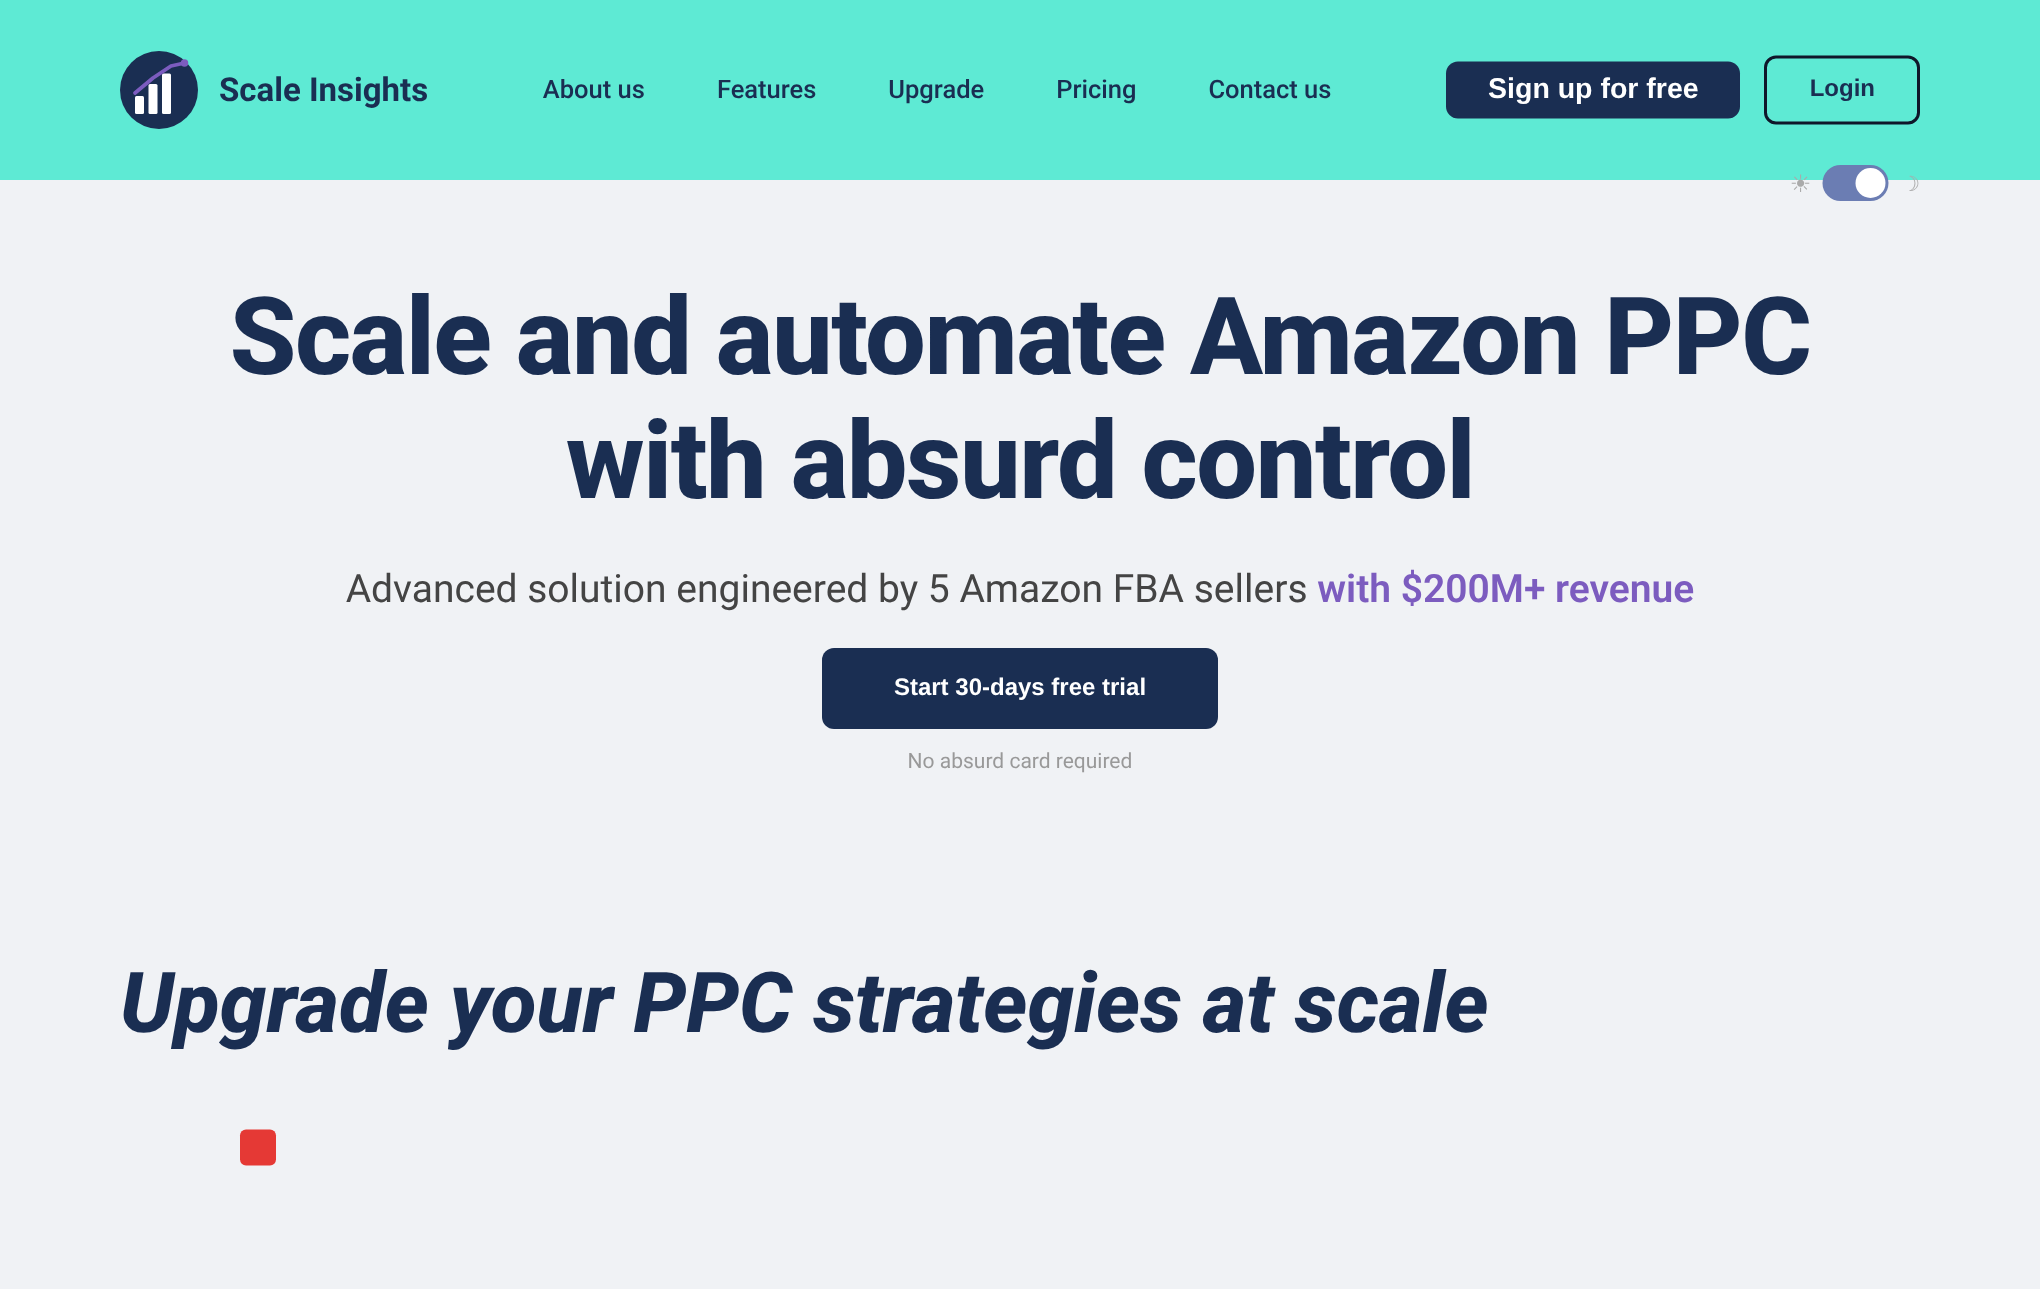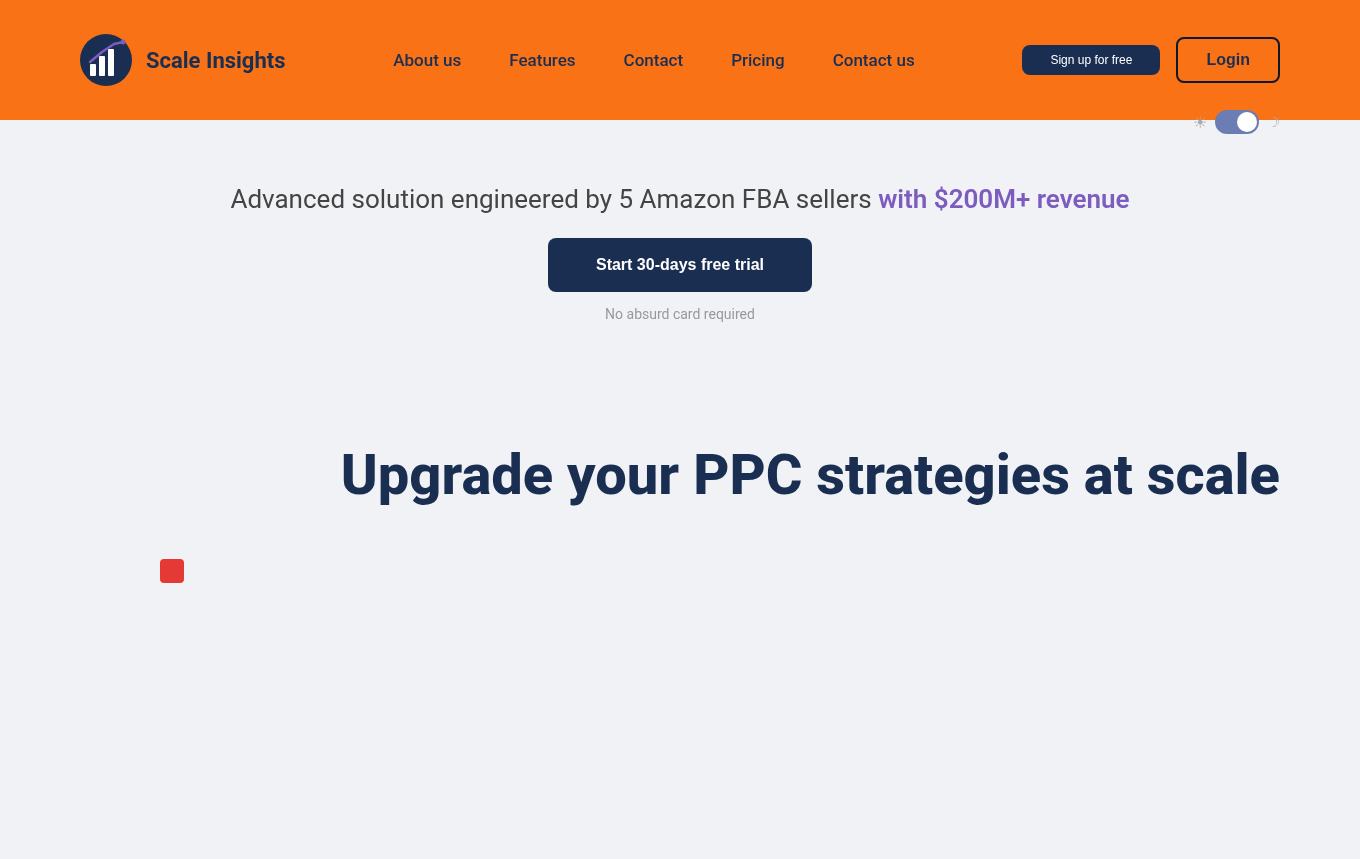--- a/index.html
+++ b/index.html
@@ -15,21 +15,21 @@
       width: 1360px;
     }
 
     
     .navbar {
       display: flex;
       align-items: center;
       justify-content: space-between;
       padding: 0 80px;
       height: 120px;
-      background-color: #f97316;
+      background-color: #5eead4;
     }
 
     .logo-area {
       display: flex;
       align-items: center;
       gap: 14px;
       text-decoration: none;
     }
 
     .logo-icon {
@@ -62,22 +62,22 @@
       align-items: center;
       gap: 16px;
     }
 
     .btn-signup {
       background-color: #1a2e52;
       color: #ffffff;
       border: none;
       padding: 8px 28px;
       border-radius: 8px;
-      font-size: 12px;
-      font-weight: 400;
+      font-size: 19px;
+      font-weight: 700;
       cursor: pointer;
     }
 
     .btn-login {
       background-color: transparent;
       color: #1a2e52;
       border: 2px solid #0f172a;
       padding: 12px 28px;
       border-radius: 8px;
       font-size: 16px;
@@ -167,21 +167,22 @@
 
     .no-credit {
       margin-top: 14px;
       font-size: 14px;
       color: #999;
     }
 
     
     .upgrade-section {
       padding: 60px 80px 20px;
-      text-align: right;
+      text-align: left;
+      font-style: italic;
     }
 
     .upgrade-title {
       font-size: 56px;
       font-weight: 800;
       color: #1a2e52;
       line-height: 1.2;
       margin-bottom: 40px;
     }
 
@@ -214,21 +215,21 @@
   </a>
 
   <ul class="nav-links">
     <li>
       <a href="#">About us</a>
     </li>
     <li>
       <a href="#">Features</a>
     </li>
     <li>
-      <a href="#">Contact</a>
+      <a href="#">Upgrade</a>
     </li>
     <li>
       <a href="#">Pricing</a>
     </li>
     <li>
       <a href="#">Contact us</a>
     </li>
   </ul>
 
   <div class="nav-actions">
@@ -239,20 +240,24 @@
 
 <div class="theme-toggle-area">
   <span class="theme-icon">☀</span>
   <div class="theme-toggle">
     <div class="theme-toggle-knob"></div>
   </div>
   <span class="moon-icon">☽</span>
 </div>
 
 <section class="hero">
+  <h1 class="hero-title">
+    <span>Scale and automate Amazon PPC</span><br>
+    <span>with absurd control</span>
+  </h1>
   <p class="hero-subtitle">
     <span>Advanced solution engineered by 5 Amazon FBA sellers</span>
     <span class="highlight">with $200M+ revenue</span>
   </p>
   <button class="btn-trial">Start 30-days free trial</button>
   <p class="no-credit">No absurd card required</p>
 </section>
 
 <section class="upgrade-section">
   <h2 class="upgrade-title">Upgrade your PPC strategies at scale</h2>

